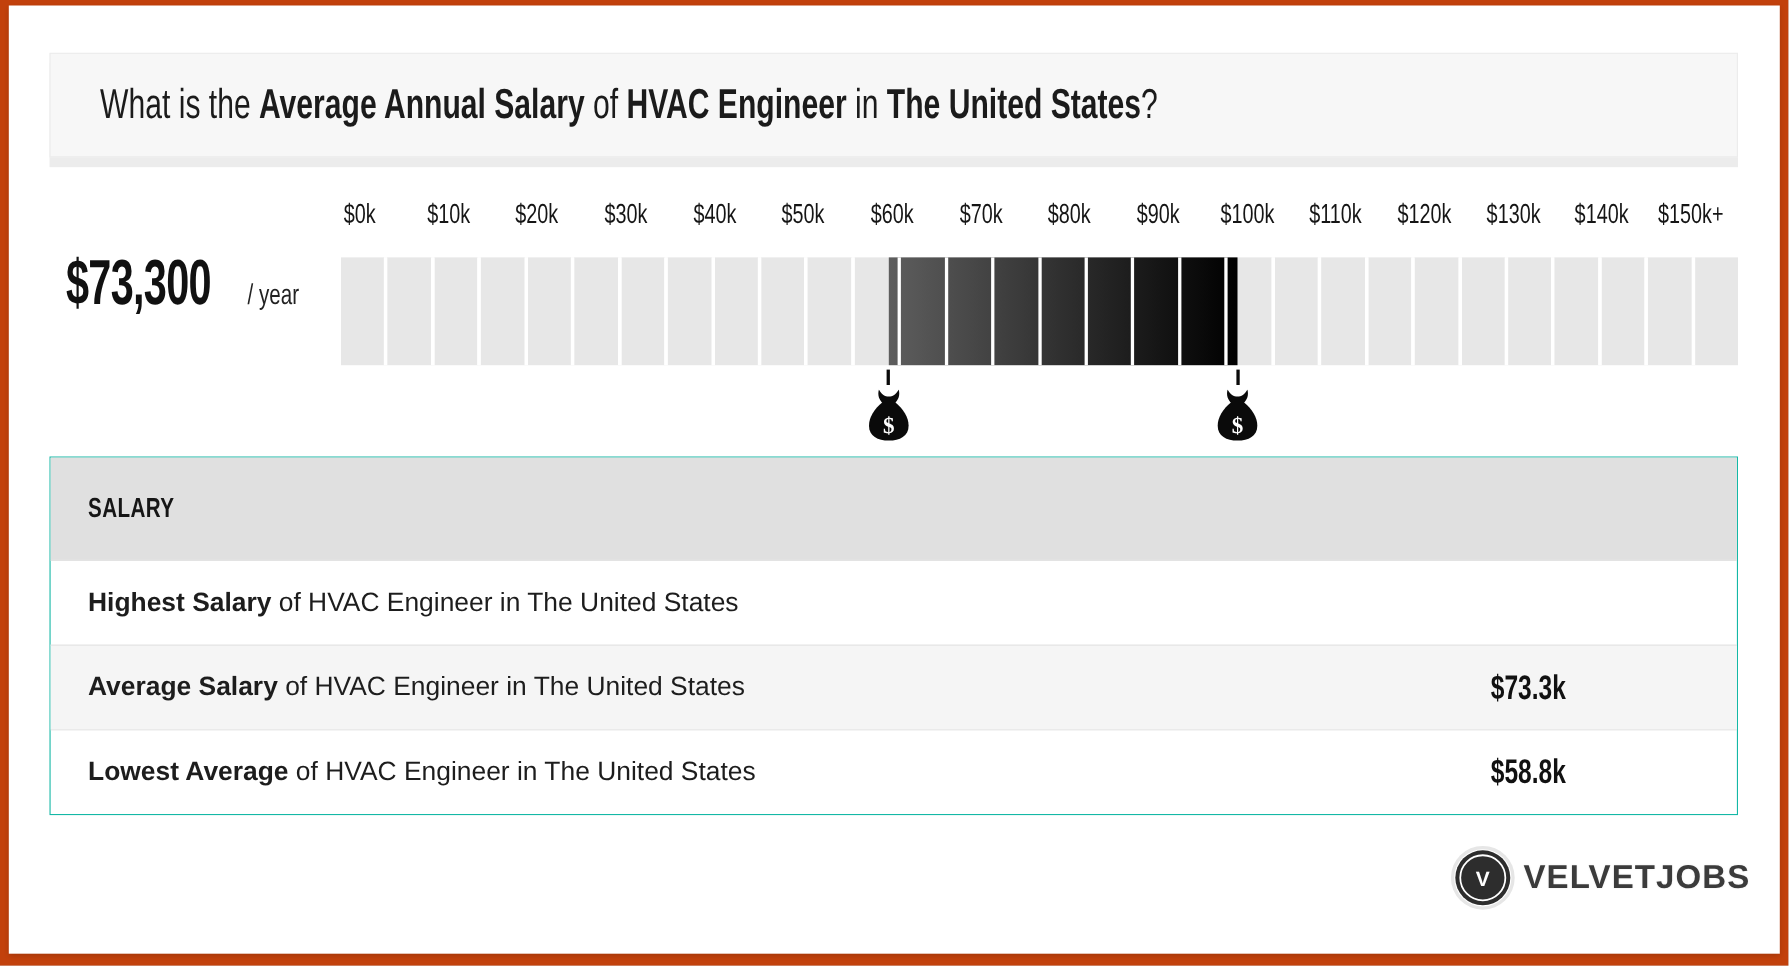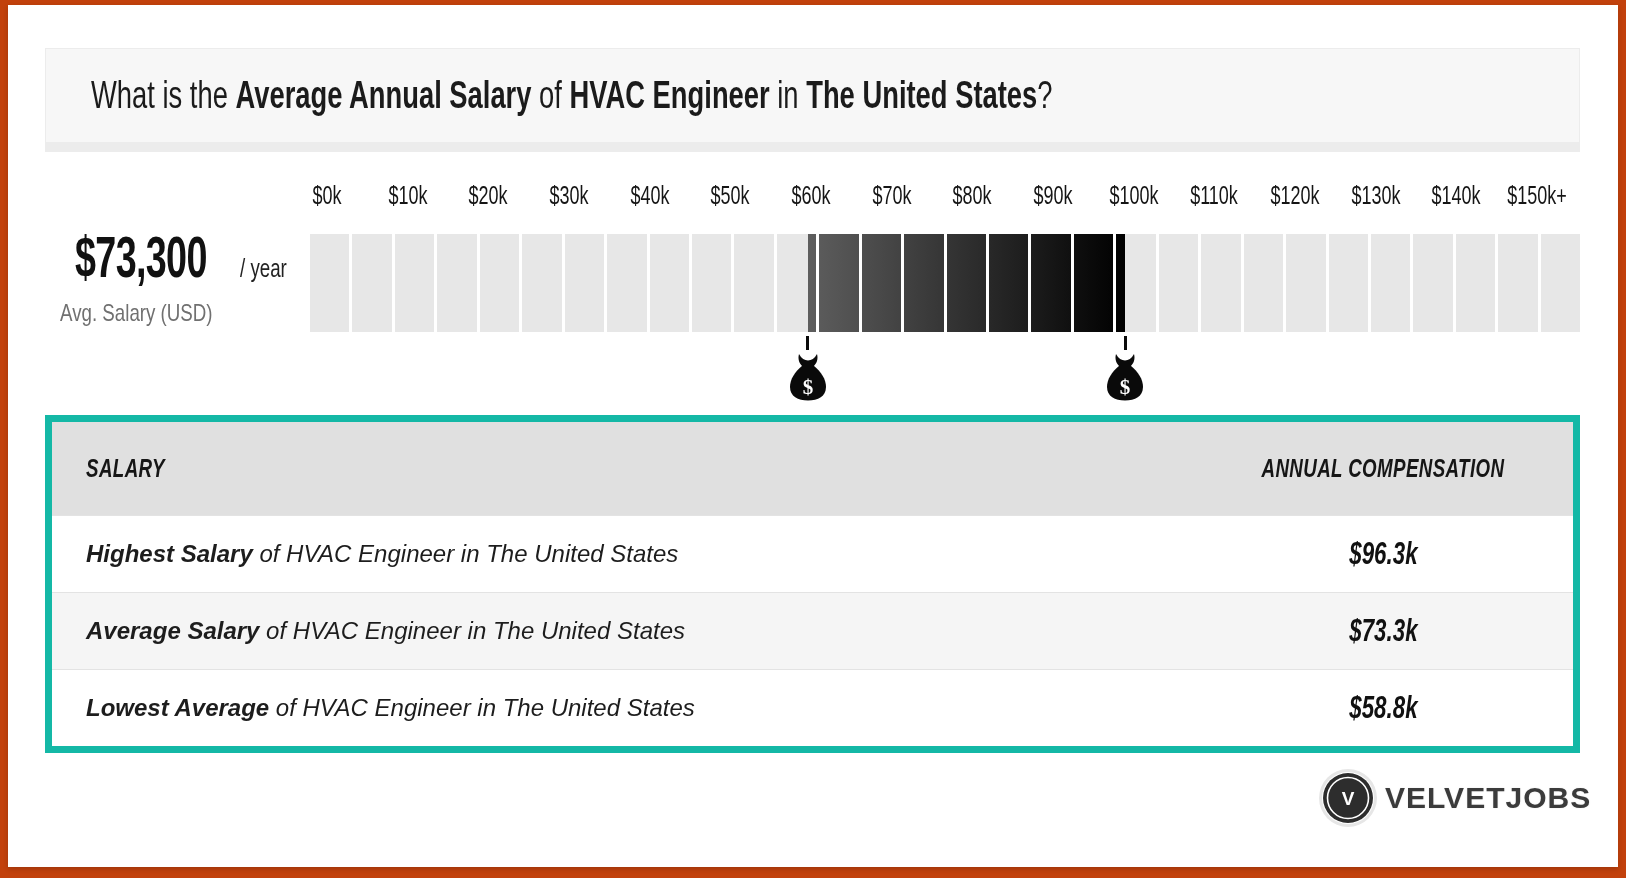--- a/index.html
+++ b/index.html
@@ -10,21 +10,21 @@
   
   .q-box{position:absolute;left:37px;top:43px;width:1535px;height:95px;background:#f7f7f7;
          border:1px solid #ececec;box-shadow:0 9px 0 rgba(0,0,0,0.075);
          display:flex;align-items:center;box-sizing:border-box;}
   .q-title{margin-left:45px;font-size:38px;font-weight:400;color:#1b1b1b;white-space:nowrap;
            display:inline-block;transform:scaleX(0.72);transform-origin:left center;letter-spacing:0;}
   .q-title .bd{font-weight:700;}
 
   
   .salary-panel{position:absolute;left:52px;top:218px;width:245px;}
-  .salary-line{white-space:nowrap;margin-left:15px;}
+  .salary-line{white-space:nowrap;}
   .salary-amount{display:inline-block;font-size:58px;font-weight:700;color:#111;
                  transform:scaleX(0.65);transform-origin:left center;letter-spacing:-1px;}
   .salary-period{display:inline-block;font-size:26px;font-weight:400;color:#222;
                  transform:scaleX(0.72);transform-origin:left center;margin-left:-38px;}
   .salary-caption{margin-top:9px;font-size:24px;color:#707070;display:inline-block;
                   transform:scaleX(0.78);transform-origin:left center;white-space:nowrap;}
 
   
   .axis{position:absolute;left:302px;top:176px;width:1270px;height:32px;}
   .axis-label{position:absolute;top:0;font-size:25px;color:#151515;white-space:nowrap;
@@ -40,22 +40,22 @@
   .gap-cell{flex:1;background:transparent;border-right:3px solid #ffffff;}
   .gap-cell:last-child{border-right:none;}
   .range-highlight{position:absolute;top:0;bottom:0;z-index:2;}
 
   .range-marker{position:absolute;top:100%;transform:translateX(-50%);z-index:4;
                 display:flex;flex-direction:column;align-items:center;}
   .marker-tick{width:3px;height:14px;background:#0a0a0a;margin-top:4px;}
   .bag-svg{margin-top:4px;display:block;}
 
   
-  .salary-table{position:absolute;left:37px;top:410px;width:1535px;border:7px solid #14b8a6;
-                box-sizing:border-box;background:#fff;font-style:italic;}
+  .salary-table{position:absolute;left:37px;top:410px;width:1535px;border:1px solid #14b8a6;
+                box-sizing:border-box;background:#fff;}
   .t-header{display:flex;align-items:center;height:93px;background:#e0e0e0;}
   .t-row{display:flex;align-items:center;height:76px;border-top:1px solid #e3e3e3;}
   .t-row.alt{background:#f5f5f5;justify-content:flex-end;}
   .cell-label{flex:1;padding-left:34px;}
   .cell-value{width:380px;text-align:center;}
   .h-salary{display:inline-block;font-size:25px;font-weight:700;color:#161616;letter-spacing:0.5px;
             transform:scaleX(0.75);transform-origin:left center;}
   .h-comp{display:inline-block;font-size:25px;font-weight:700;color:#161616;letter-spacing:0.5px;
           transform:scaleX(0.75);transform-origin:center center;white-space:nowrap;}
   .row-text{font-size:24px;color:#1d1d1d;}
@@ -76,21 +76,20 @@
   <div class="card">
 
     <div class="q-box">
       <div class="q-title"><span>What is the </span><span class="bd">Average Annual Salary</span><span> of </span><span class="bd">HVAC Engineer</span><span> in </span><span class="bd">The United States</span><span>?</span></div>
     </div>
 
     <div class="salary-panel">
       <div class="salary-line">
         <span class="salary-amount">$73,300</span><span class="salary-period">/ year</span>
       </div>
-      <div><span class="salary-caption">Avg. Salary (USD)</span></div>
     </div>
 
     <div class="axis" id="axis-labels">
         <span class="axis-label" style="left: 1.34%;">$0k</span>
         <span class="axis-label" style="left: 7.692%;">$10k</span>
         <span class="axis-label" style="left: 14.044%;">$20k</span>
         <span class="axis-label" style="left: 20.396%;">$30k</span>
         <span class="axis-label" style="left: 26.748%;">$40k</span>
         <span class="axis-label" style="left: 33.1%;">$50k</span>
         <span class="axis-label" style="left: 39.452%;">$60k</span>
@@ -188,28 +187,24 @@
           <text x="20" y="39.5" text-anchor="middle" font-family="Liberation Serif, serif" font-weight="bold" font-size="21" fill="#ffffff">$</text>
         </svg>
       </div>
     </div>
 
     <div class="salary-table">
       <div class="t-header">
         <div class="cell-label">
           <span class="h-salary">SALARY</span>
         </div>
-        <div class="cell-value">
-          <span class="h-comp">ANNUAL COMPENSATION</span>
-        </div>
       </div>
 
       <div class="t-row">
         <div class="cell-label row-text"><span class="bd">Highest Salary</span><span> of HVAC Engineer in The United States</span></div>
-        <div class="cell-value"><span class="row-value">$96.3k</span></div>
       </div>
 
       <div class="t-row alt">
         <div class="cell-label row-text"><span class="bd">Average Salary</span><span> of HVAC Engineer in The United States</span></div>
         <div class="cell-value"><span class="row-value">$73.3k</span></div>
       </div>
 
       <div class="t-row">
         <div class="cell-label row-text"><span class="bd">Lowest Average</span><span> of HVAC Engineer in The United States</span></div>
         <div class="cell-value"><span class="row-value">$58.8k</span></div>

